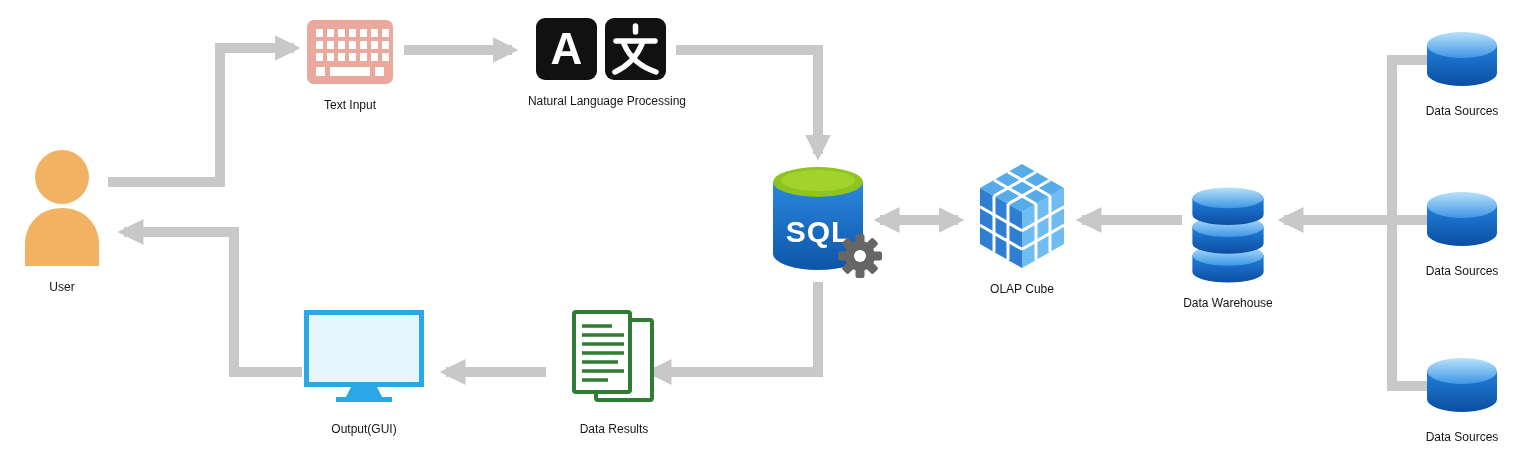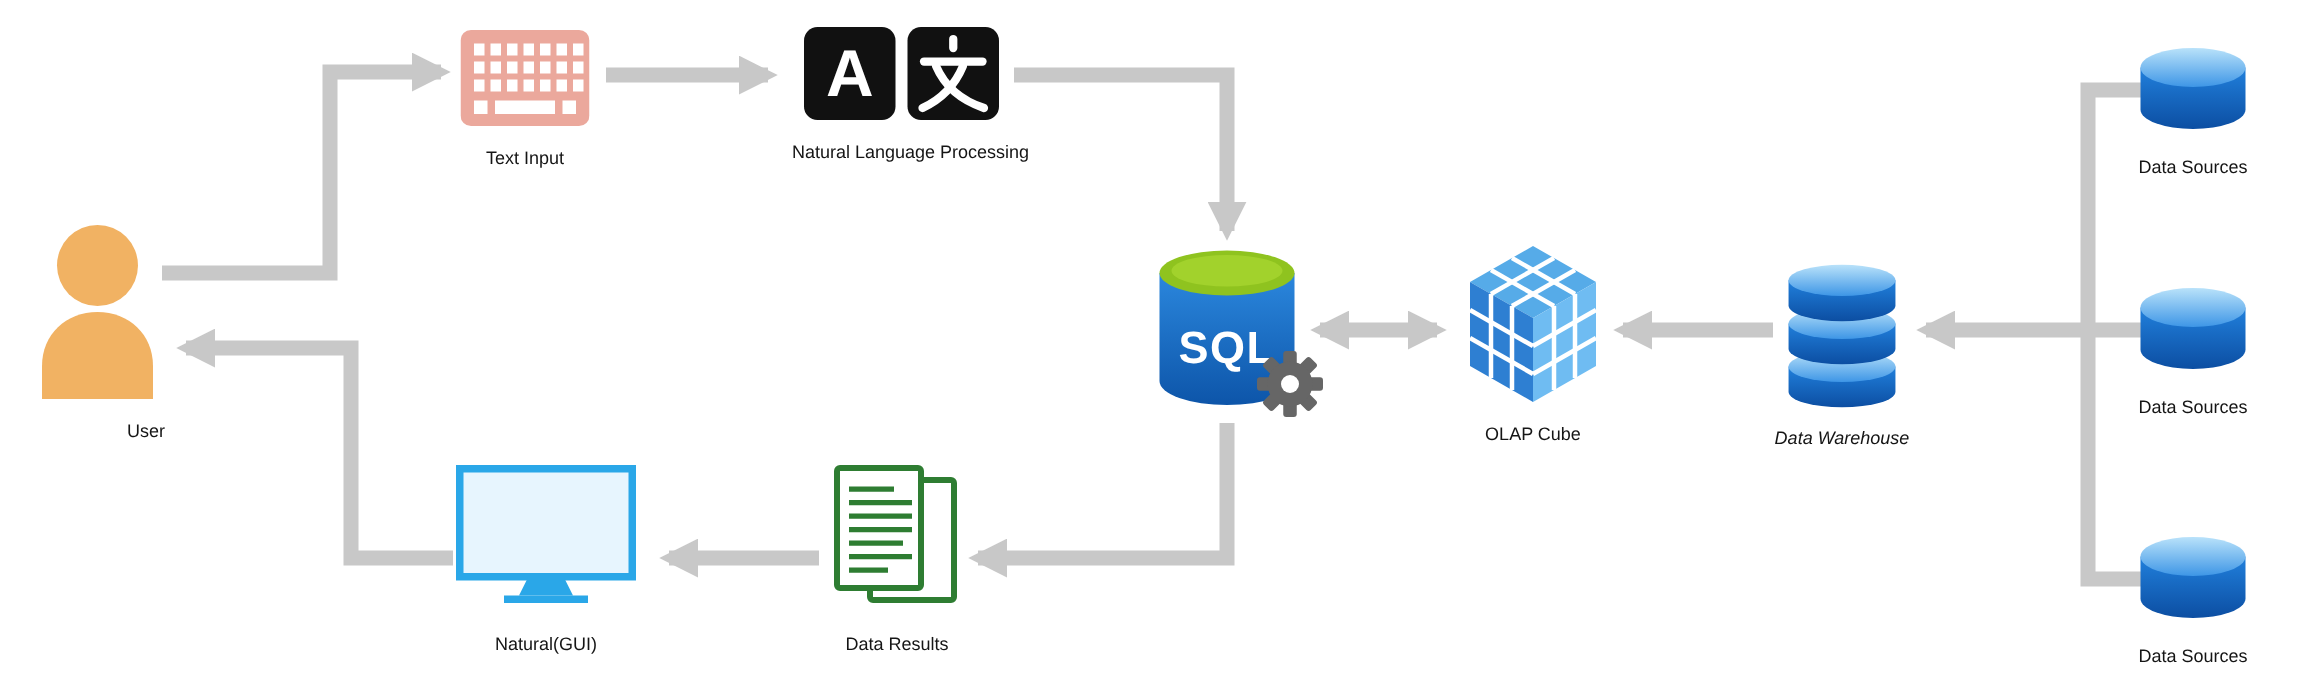--- a/index.html
+++ b/index.html
@@ -61,21 +61,21 @@
       <path d="M880,220 L958,220" marker-start="url(#ah)" marker-end="url(#ah)"></path>
       <path d="M1182,220 L1082,220" marker-end="url(#ah)"></path>
       <path d="M1428,60 L1392,60 L1392,386 L1428,386 M1428,220 L1392,220"></path>
       <path d="M1392,220 L1284,220" marker-end="url(#ah)"></path>
       <path d="M818,282 L818,372 L652,372" marker-end="url(#ah)"></path>
       <path d="M546,372 L446,372" marker-end="url(#ah)"></path>
       <path d="M302,372 L234,372 L234,232 L124,232" marker-end="url(#ah)"></path>
     </g>
   </svg>
 
-  <div class="node" style="left:14px; top:148px; width:96px;align-items:flex-end;">
+  <div class="node" style="left:14px; top:148px; width:96px;">
     <svg width="90" height="118" viewBox="0 0 90 118">
       <circle cx="45" cy="29" r="27" fill="#f1b263"></circle>
       <path d="M8,118 L8,96 C8,75 24,60 45,60 C66,60 82,75 82,96 L82,118 Z" fill="#f1b263"></path>
     </svg>
     <div class="label" style="margin-top:12px;">User</div>
   </div>
 
   <div class="node" style="left:298px; top:20px; width:104px;">
     <svg width="86" height="64" viewBox="0 0 86 64">
       <rect width="86" height="64" rx="7" fill="#eba89c"></rect>
@@ -163,21 +163,21 @@
           <path d="M6,65.3 L48,89.3"></path>
         <path d="M62,44 L62,100"></path>
           <path d="M76,36 L76,92"></path>
         <path d="M48,70.7 L90,46.7"></path>
           <path d="M48,89.3 L90,65.3"></path>
       </g>
     </svg>
     <div class="label" style="margin-top:12px;">OLAP Cube</div>
   </div>
 
-  <div class="node" style="left:1166px; top:176px; width:124px;font-style:italic;">
+  <div class="node" style="left:1166px; top:187px; width:124px;">
     <svg width="76" height="97" viewBox="0 0 76 98">
       <path d="M2,69 L2,86 A36,10.5 0 0 0 74,86 L74,69 Z" fill="url(#gradDbBody)"></path>
       <ellipse cx="38" cy="69" rx="36" ry="10.5" fill="url(#gradDbTop)"></ellipse>
       <path d="M2,40 L2,57 A36,10.5 0 0 0 74,57 L74,40 Z" fill="url(#gradDbBody)"></path>
       <ellipse cx="38" cy="40" rx="36" ry="10.5" fill="url(#gradDbTop)"></ellipse>
       <path d="M2,11 L2,28 A36,10.5 0 0 0 74,28 L74,11 Z" fill="url(#gradDbBody)"></path>
       <ellipse cx="38" cy="11" rx="36" ry="10.5" fill="url(#gradDbTop)"></ellipse>
     </svg>
     <div class="label" style="margin-top:10px;">Data Warehouse</div>
   </div>
@@ -199,21 +199,21 @@
   </div>
 
   <div class="node" style="left:1414px; top:356px; width:96px;">
     <svg width="74" height="60" viewBox="0 0 74 60">
       <path d="M2,15 L2,43 A35,13 0 0 0 72,43 L72,15 Z" fill="url(#gradDbBody)"></path>
       <ellipse cx="37" cy="15" rx="35" ry="13" fill="url(#gradDbTop)"></ellipse>
     </svg>
     <div class="label" style="margin-top:12px;">Data Sources</div>
   </div>
 
-  <div class="node" style="left:548px; top:310px; width:100px;align-items:center;">
+  <div class="node" style="left:564px; top:310px; width:100px;align-items:center;">
     <svg width="84" height="92" viewBox="0 0 84 92">
       <g fill="#ffffff" stroke="#2e7d32" stroke-width="4">
         <rect x="24" y="10" width="56" height="80" rx="2"></rect>
         <rect x="2" y="2" width="56" height="80" rx="2"></rect>
       </g>
       <g stroke="#2e7d32" stroke-width="3.5" fill="none">
         <path d="M10,16 L40,16"></path>
         <path d="M10,25 L52,25"></path>
         <path d="M10,34 L52,34"></path>
         <path d="M10,43 L52,43"></path>
@@ -224,16 +224,16 @@
     </svg>
     <div class="label" style="margin-top:18px;">Data Results</div>
   </div>
 
   <div class="node" style="left:298px; top:310px; width:132px;">
     <svg width="120" height="94" viewBox="0 0 120 94">
       <rect x="2.5" y="2.5" width="115" height="72" fill="#e7f5fe" stroke="#2aa7e8" stroke-width="5"></rect>
       <path d="M48,75 L72,75 L78,87 L42,87 Z" fill="#2aa7e8"></path>
       <rect x="32" y="87" width="56" height="5" fill="#2aa7e8"></rect>
     </svg>
-    <div class="label" style="margin-top:16px;">Natural(GUI)</div>
+    <div class="label" style="margin-top:16px;">Output(GUI)</div>
   </div>
 
 </div>
 
 </body></html>

